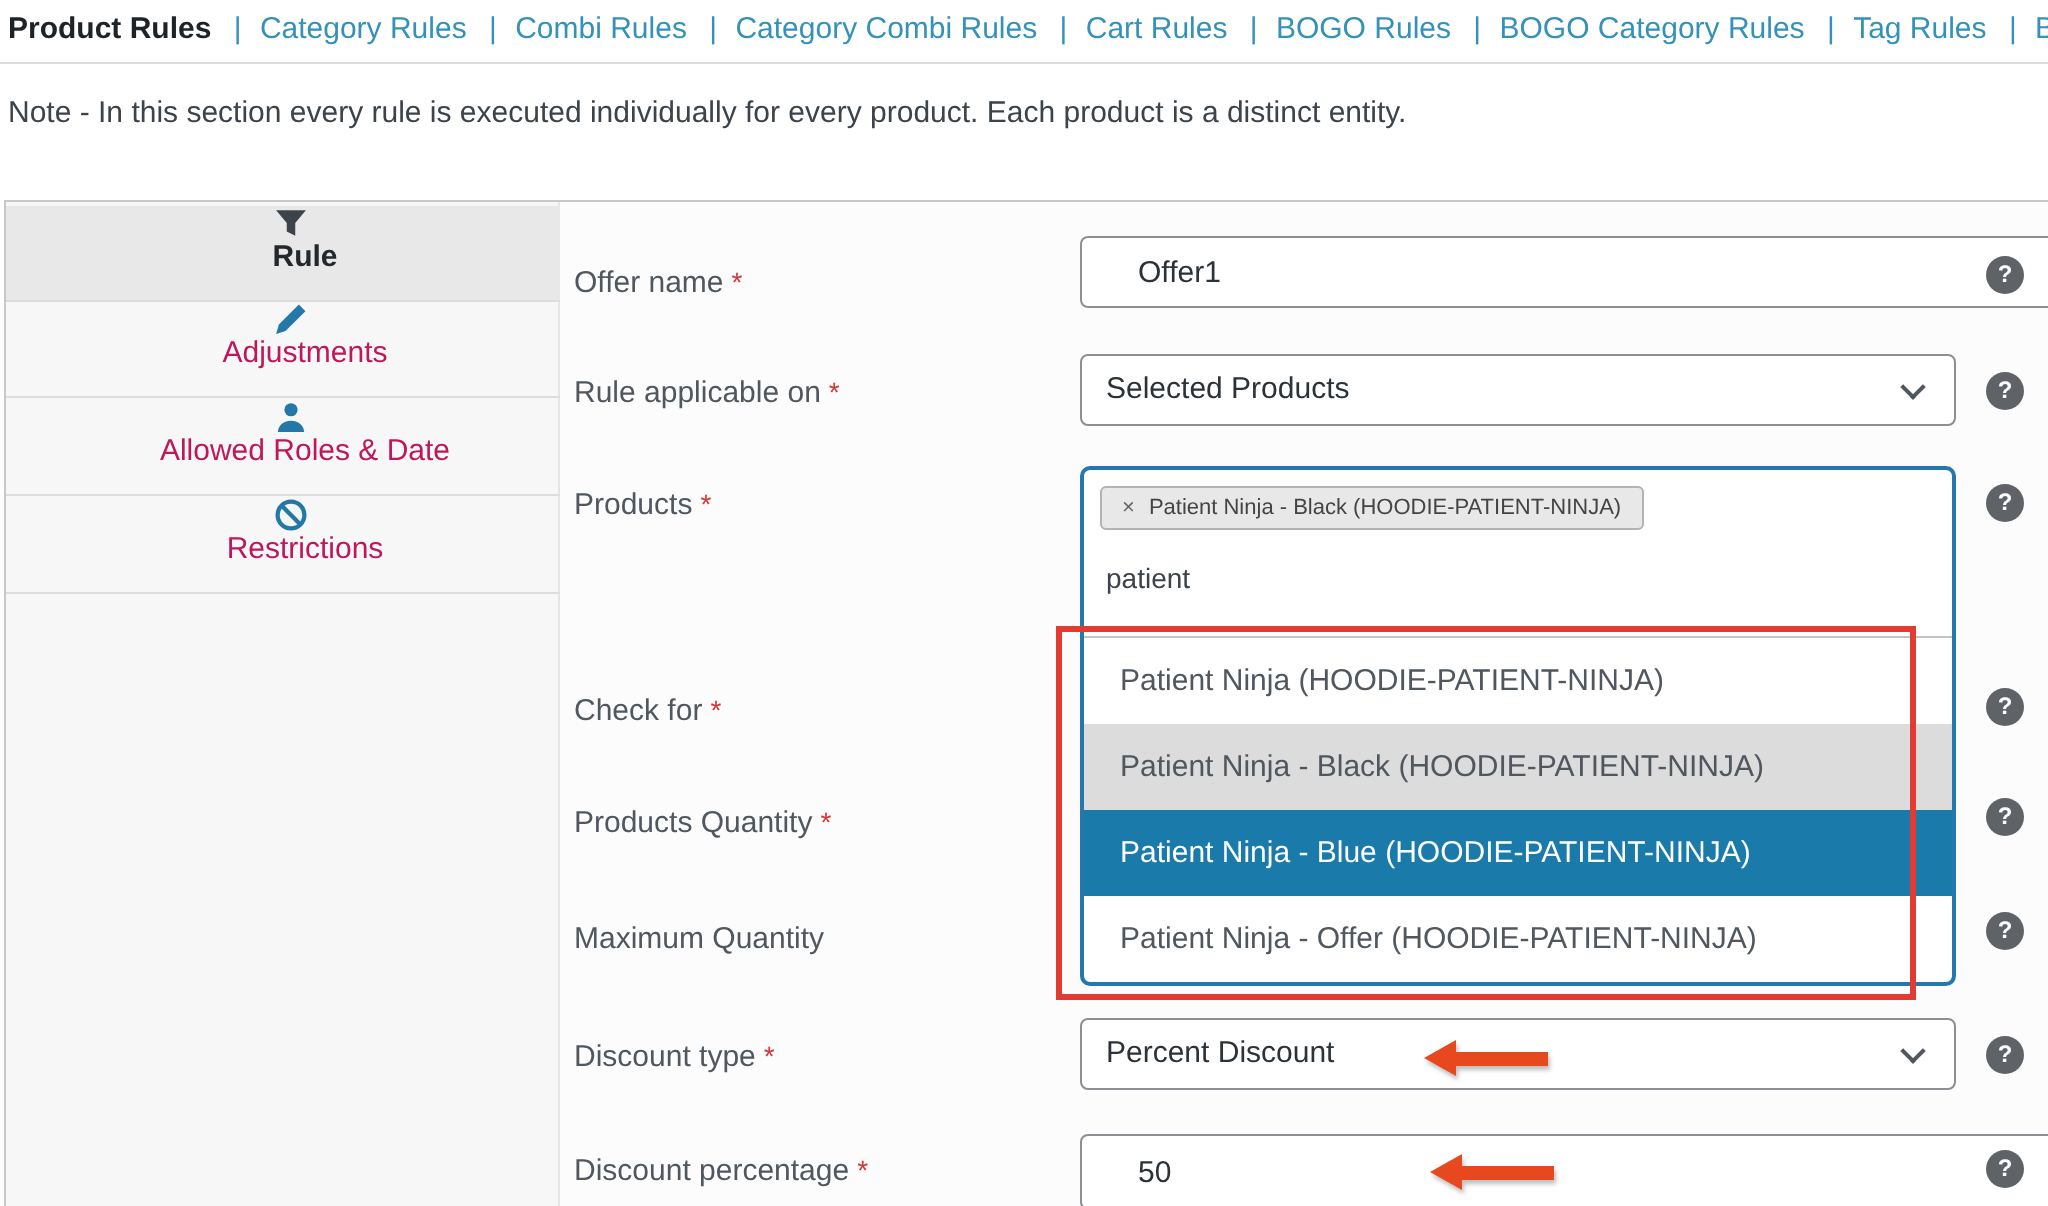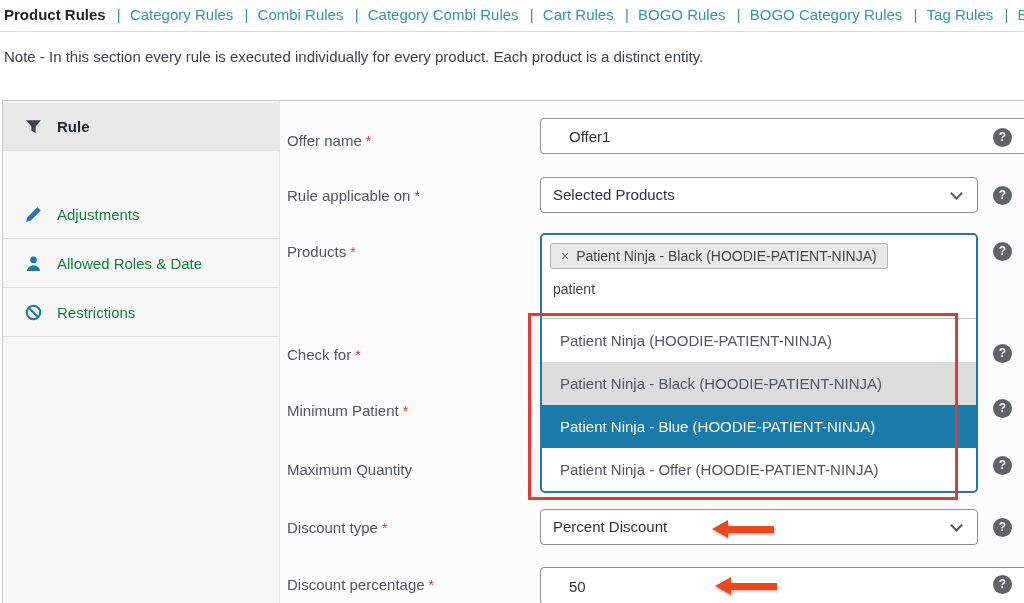--- a/index.html
+++ b/index.html
@@ -16,42 +16,42 @@
 
   .note-line { position:absolute; top:48px; left:4px; font-size:15px; font-weight:400; color:#3c434a; }
 
   
   .panel { position:absolute; top:100px; left:2px; right:0; bottom:0; background:#fcfcfc;
            border-top:1px solid #c8c8c8; border-left:1px solid #c8c8c8; }
 
   
   .sidebar { position:absolute; top:0; left:0; width:277px; bottom:0; background:#f7f7f7; border-right:1px solid #e6e6e6; }
   .side-item { position:absolute; left:0; width:277px; height:48px; border-bottom:1px solid #ddd;
-               display:flex; align-items:center; padding-left:22px; cursor:pointer; font-size:15px; }
+               display:flex; align-items:center; padding-left:22px; cursor:pointer; font-size:15px;flex-direction:column; }
   .side-item .icn { width:17px; height:17px; margin-right:15px; flex:0 0 auto; }
   .side-item.active { background:#e8e8e8; font-weight:700; color:#23282d; }
-  .side-item.linkish { color:#15803d;margin-top:40px; }
+  .side-item.linkish { color:#be185d; }
 
   
   .flabel { position:absolute; left:284px; font-size:15px; color:#50575e; line-height:20px; }
   .req { color:#d63638; margin-left:4px; font-size:14px; }
   .text-input { position:absolute; left:537px; width:526px; height:36px; border:1px solid #8c8f94; border-radius:4px;
                 background:#fff; font-size:15px; color:#2c3338; padding:0 28px; font-family:"Liberation Sans", sans-serif; }
   .select-box { position:absolute; left:537px; width:438px; height:36px; border:1px solid #8c8f94; border-radius:4px;
                 background:#fff; font-size:15px; color:#2c3338; line-height:34px; padding-left:12px; cursor:pointer; }
   .chev { position:absolute; right:16px; top:11px; width:9px; height:9px;
           border-right:2px solid #50575e; border-bottom:2px solid #50575e; transform:rotate(45deg); }
   .help { position:absolute; left:990px; width:19px; height:19px; border-radius:50%; background:#5f6368; color:#fff;
           font-size:12px; font-weight:700; text-align:center; line-height:19px; cursor:pointer; }
 
   
   .s2 { position:absolute; left:537px; top:132px; width:438px; height:260px; background:#fff;
         border:2px solid #2577ae; border-radius:5px; }
   .s2-tag { position:absolute; left:8px; top:8px; background:#e8e8e8; border:1px solid #b3b3b3; border-radius:3px;
-            padding:4px 10px; font-size:14px; color:#444; cursor:default; }
+            padding:4px 10px; font-size:11px; color:#444; cursor:default; }
   .s2-tag .x { color:#666; margin-right:7px; cursor:pointer; }
   .s2-search { position:absolute; left:11px; top:46px; font-size:14px; color:#3c434a; }
   .s2-results { position:absolute; left:0; right:0; top:83px; bottom:1px; border-top:1px solid #c3c4c7; overflow:hidden; }
   .s2-opt { height:43px; line-height:43px; padding-left:18px; font-size:15px; color:#50575e; cursor:pointer;
             white-space:nowrap; }
   .s2-opt.dim { background:#dcdcdc; }
   .s2-opt.sel { background:#1a7bab; color:#fdfdfd; }
 
   
   .anno-rect { position:absolute; left:525px; top:212px; width:430px; height:187px;
@@ -152,21 +152,21 @@
       </div>
     </div>
     <div class="help" style="top:141px">?</div>
 
     <div class="flabel" style="top:244px">
       <span>Check for</span><span class="req">*</span>
     </div>
     <div class="help" style="top:243px">?</div>
 
     <div class="flabel" style="top:300px">
-      <span>Minimum Patient</span><span class="req">*</span>
+      <span>Products Quantity</span><span class="req">*</span>
     </div>
     <div class="help" style="top:298px">?</div>
 
     <div class="flabel" style="top:359px">
       <span>Maximum Quantity</span>
     </div>
     <div class="help" style="top:355px">?</div>
 
     <div class="flabel" style="top:417px">
       <span>Discount type</span><span class="req">*</span>

